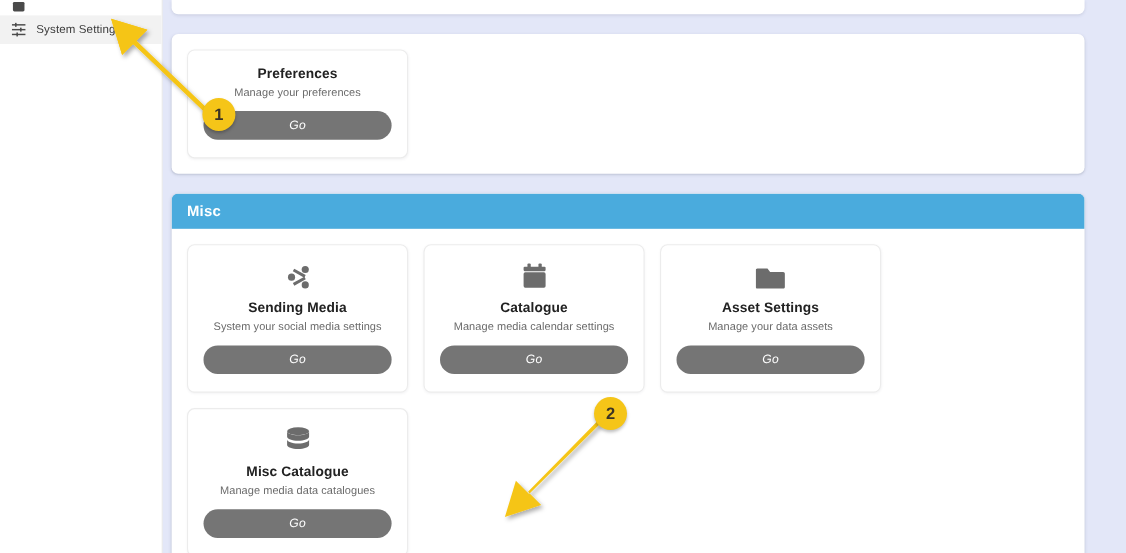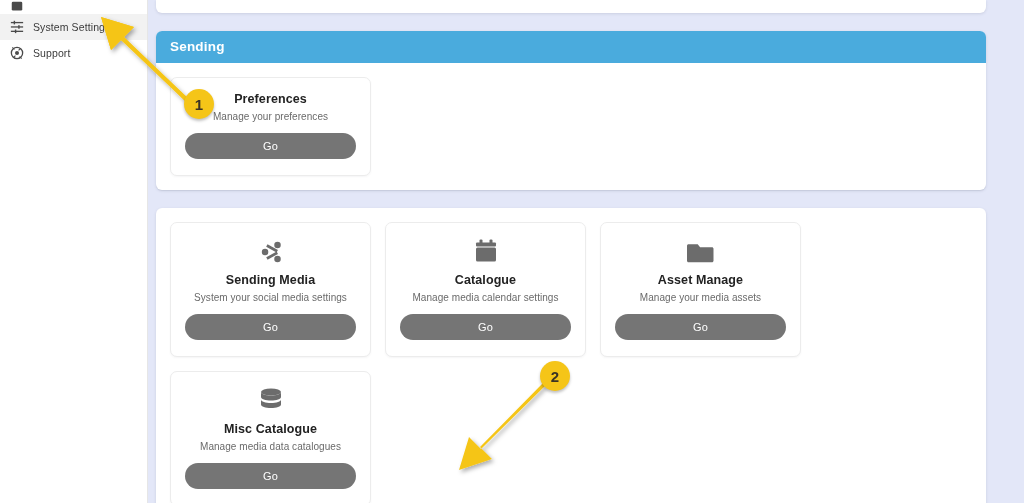--- a/index.html
+++ b/index.html
@@ -81,21 +81,21 @@
     margin-bottom:5px;text-align:center;letter-spacing:.1px;
   }
   .card-sub{
     font-size:10px;color:#6a6a6a;margin-bottom:11px;text-align:right;
     letter-spacing:.05px;
   }
   .go-btn{
     width:100%;height:26px;border:none;border-radius:13px;
     background:#757575;color:#ffffff;font-size:11px;
     font-family:inherit;cursor:pointer;letter-spacing:.2px;
-    display:flex;align-items:center;justify-content:center;
+    display:flex;align-items:center;justify-content:center;font-style:italic;
   }
 
   
   .anno{position:absolute;left:0;top:0;width:1024px;height:503px;pointer-events:none;}
   .marker{
     position:absolute;width:30px;height:30px;border-radius:50%;
     background:#f5c518;color:#3a3325;
     display:flex;align-items:center;justify-content:center;
     font-size:15px;font-weight:bold;
     box-shadow:0 2px 3px rgba(0,0,0,.25);
@@ -125,55 +125,42 @@
             <rect x="4.2" y="0.9" width="1.6" height="4.1"></rect>
           <rect x="1" y="7.2" width="14" height="1.5"></rect>
             <rect x="9.4" y="5.9" width="1.6" height="4.1"></rect>
           <rect x="1" y="12.2" width="14" height="1.5"></rect>
             <rect x="5.6" y="10.9" width="1.6" height="4.1"></rect>
         </svg>
       </span>
       <span>System Settings</span>
     </div>
 
-    <div class="nav-item">
-      <span class="nav-ico">
-        <svg viewBox="0 0 16 16">
-          <path d="M8 .8A7.2 7.2 0 1 0 8 15.2 7.2 7.2 0 0 0 8 .8zm0 1.5a5.7 5.7 0 1 1 0 11.4A5.7 5.7 0 0 1 8 2.3z"></path>
-          <circle cx="8" cy="8" r="2.3"></circle>
-          <rect x="2.2" y="2.2" width="3.4" height="1.2" transform="rotate(45 3.9 2.8)"></rect>
-          <rect x="10.4" y="12.6" width="3.4" height="1.2" transform="rotate(45 12.1 13.2)"></rect>
-          <rect x="10.4" y="2.2" width="1.2" height="3.4" transform="rotate(45 11 3.9)"></rect>
-          <rect x="4.4" y="10.4" width="1.2" height="3.4" transform="rotate(45 5 12.1)"></rect>
-        </svg>
-      </span>
-      <span>Support</span>
-    </div>
 
   </nav>
 
   <div class="main">
     <div class="content">
 
       <div class="panel-top-cut"></div>
 
       <section class="panel">
-        <div class="panel-head">Sending</div>
         <div class="panel-body">
 
           <div class="card">
             <div class="card-title">Preferences</div>
             <div class="card-sub">Manage your preferences</div>
             <button class="go-btn">Go</button>
           </div>
 
         </div>
       </section>
 
       <section class="panel">
+        <div class="panel-head">Misc</div>
         <div class="panel-body">
 
           <div class="card">
             <div class="card-ico">
               <svg width="26" height="26" viewBox="0 0 24 24">
                 <circle cx="18" cy="5.5" r="3"></circle>
                   <circle cx="6.5" cy="12" r="3"></circle>
                   <circle cx="18" cy="18.5" r="3"></circle>
                 <rect x="7.5" y="7.4" width="11" height="2.5" transform="rotate(29 13 8.6)"></rect>
                 <rect x="7.5" y="14.1" width="11" height="2.5" transform="rotate(-29 13 15.3)"></rect>
@@ -197,22 +184,22 @@
             <div class="card-sub">Manage media calendar settings</div>
             <button class="go-btn">Go</button>
           </div>
 
           <div class="card">
             <div class="card-ico">
               <svg width="27" height="23" viewBox="0 0 27 23">
                 <path d="M1.5 3.2h9.2l2.4 3.1H25c.8 0 1.5.7 1.5 1.5v12c0 .8-.7 1.5-1.5 1.5H1.5C.7 21.3 0 20.6 0 19.8V4.7c0-.8.7-1.5 1.5-1.5z"></path>
               </svg>
             </div>
-            <div class="card-title">Asset Manage</div>
-            <div class="card-sub">Manage your media assets</div>
+            <div class="card-title">Asset Settings</div>
+            <div class="card-sub">Manage your data assets</div>
             <button class="go-btn">Go</button>
           </div>
 
           <div class="card">
             <div class="card-ico">
               <svg width="24" height="26" viewBox="0 0 24 26">
                 <ellipse cx="12" cy="4" rx="10" ry="3.6"></ellipse>
                 <path d="M2 4v5c0 2 4.5 3.6 10 3.6S22 11 22 9V4c0 2-4.5 3.6-10 3.6S2 6 2 4z"></path>
                 <path d="M2 11.5v5c0 2 4.5 3.6 10 3.6s10-1.6 10-3.6v-5c0 2-4.5 3.6-10 3.6s-10-1.6-10-3.6z"></path>
               </svg>

